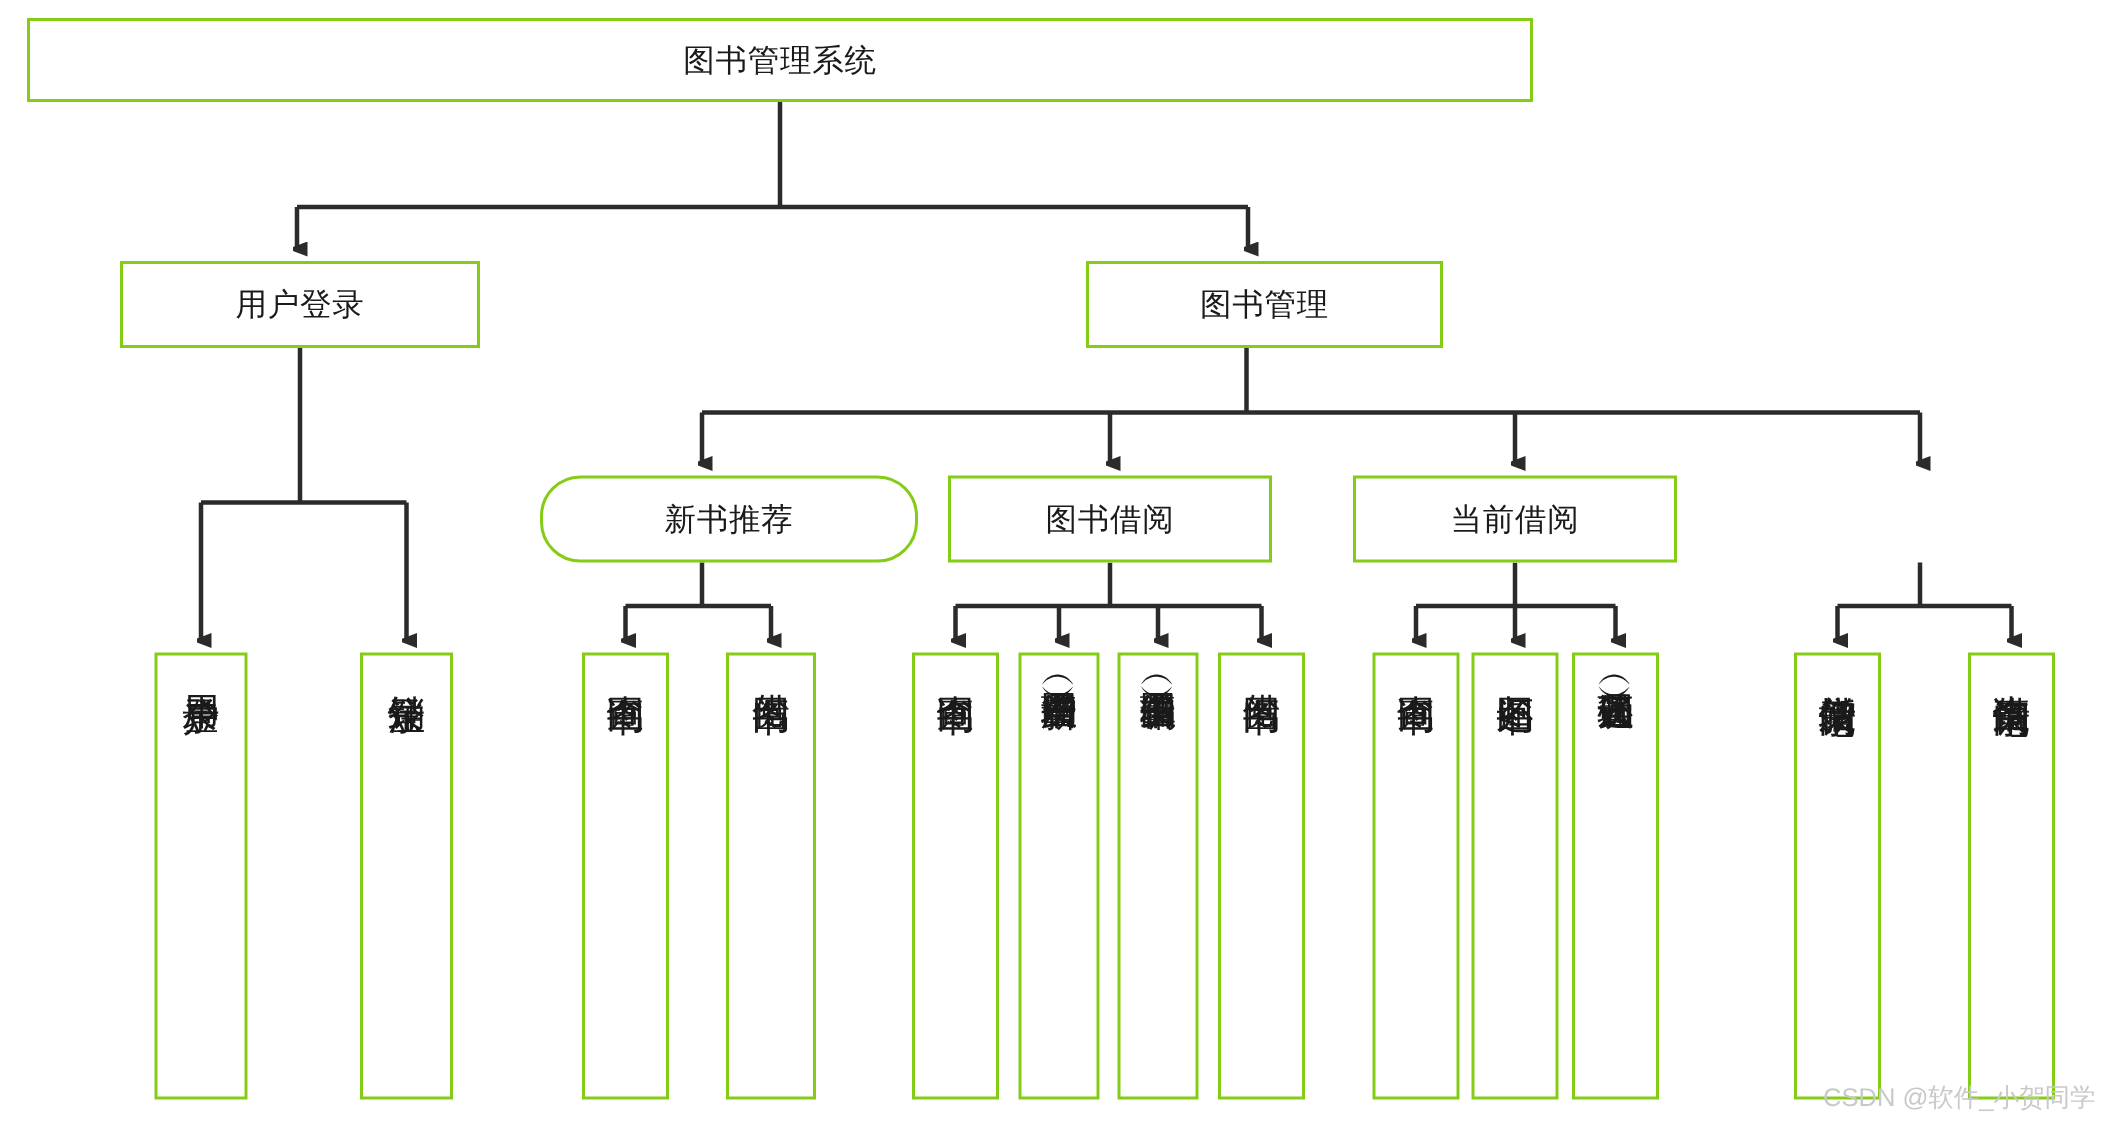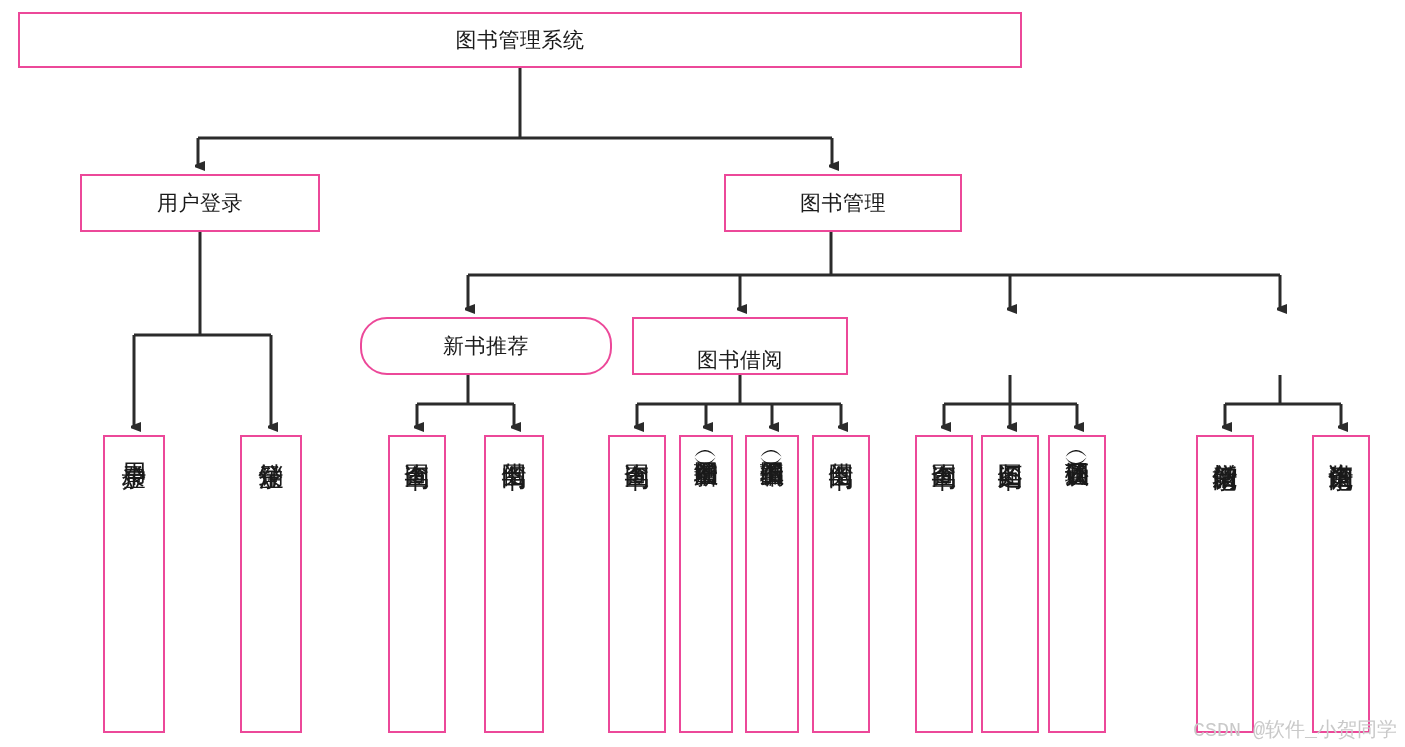--- a/index.html
+++ b/index.html
@@ -20,21 +20,21 @@
   #diagram-svg {
     position: absolute;
     left: 0;
     top: 0;
     width: 1405px;
     height: 747px;
   }
   .node {
     position: absolute;
     box-sizing: border-box;
-    border: 2px solid #ec4899;
+    border: 2px solid #84cc16;
     background: #ffffff;
     display: flex;
     align-items: center;
     justify-content: center;
     color: #1a1a1a;
   }
   .node-label {
     display: block;
     text-align: center;
     line-height: 1.18;
@@ -57,23 +57,23 @@
     letter-spacing: 1px;
   }
   .node.vert.tight .node-label {
     font-size: 24px;
     letter-spacing: 0px;
   }
   #watermark {
     position: absolute;
     right: 8px;
     bottom: 4px;
-    font-size: 20px;
+    font-size: 17px;
     color: #c9c9c9;
-    font-family: Liberation Mono, monospace;
+    font-family: Liberation Sans, sans-serif;
     white-space: nowrap;
     pointer-events: none;
   }
 </style>
 </head>
 <body>
 
 <div id="canvas">
 
   <svg id="diagram-svg" viewBox="0 0 1405 747" xmlns="http://www.w3.org/2000/svg">
@@ -135,24 +135,27 @@
   </div>
 
   <div class="node horiz" style="left:712px; top:174px; width:238px; height:58px;margin-left:12px;">
     <span class="node-label">图书管理</span>
   </div>
 
   <div class="node horiz" style="left:360px; top:317px; width:252px; height:58px;border-radius:27px;">
     <span class="node-label">新书推荐</span>
   </div>
 
-  <div class="node horiz" style="left:632px; top:317px; width:216px; height:58px;align-items:flex-end;">
+  <div class="node horiz" style="left:632px; top:317px; width:216px; height:58px;">
     <span class="node-label">图书借阅</span>
   </div>
 
+  <div class="node horiz" style="left:902px; top:317px; width:216px; height:58px;">
+    <span class="node-label">当前借阅</span>
+  </div>
 
 
   <div class="node vert" style="left:103px; top:435px; width:62px; height:298px;">
     <span class="node-label">用户登录</span>
   </div>
 
   <div class="node vert" style="left:240px; top:435px; width:62px; height:298px;">
     <span class="node-label">注销登录</span>
   </div>
 

